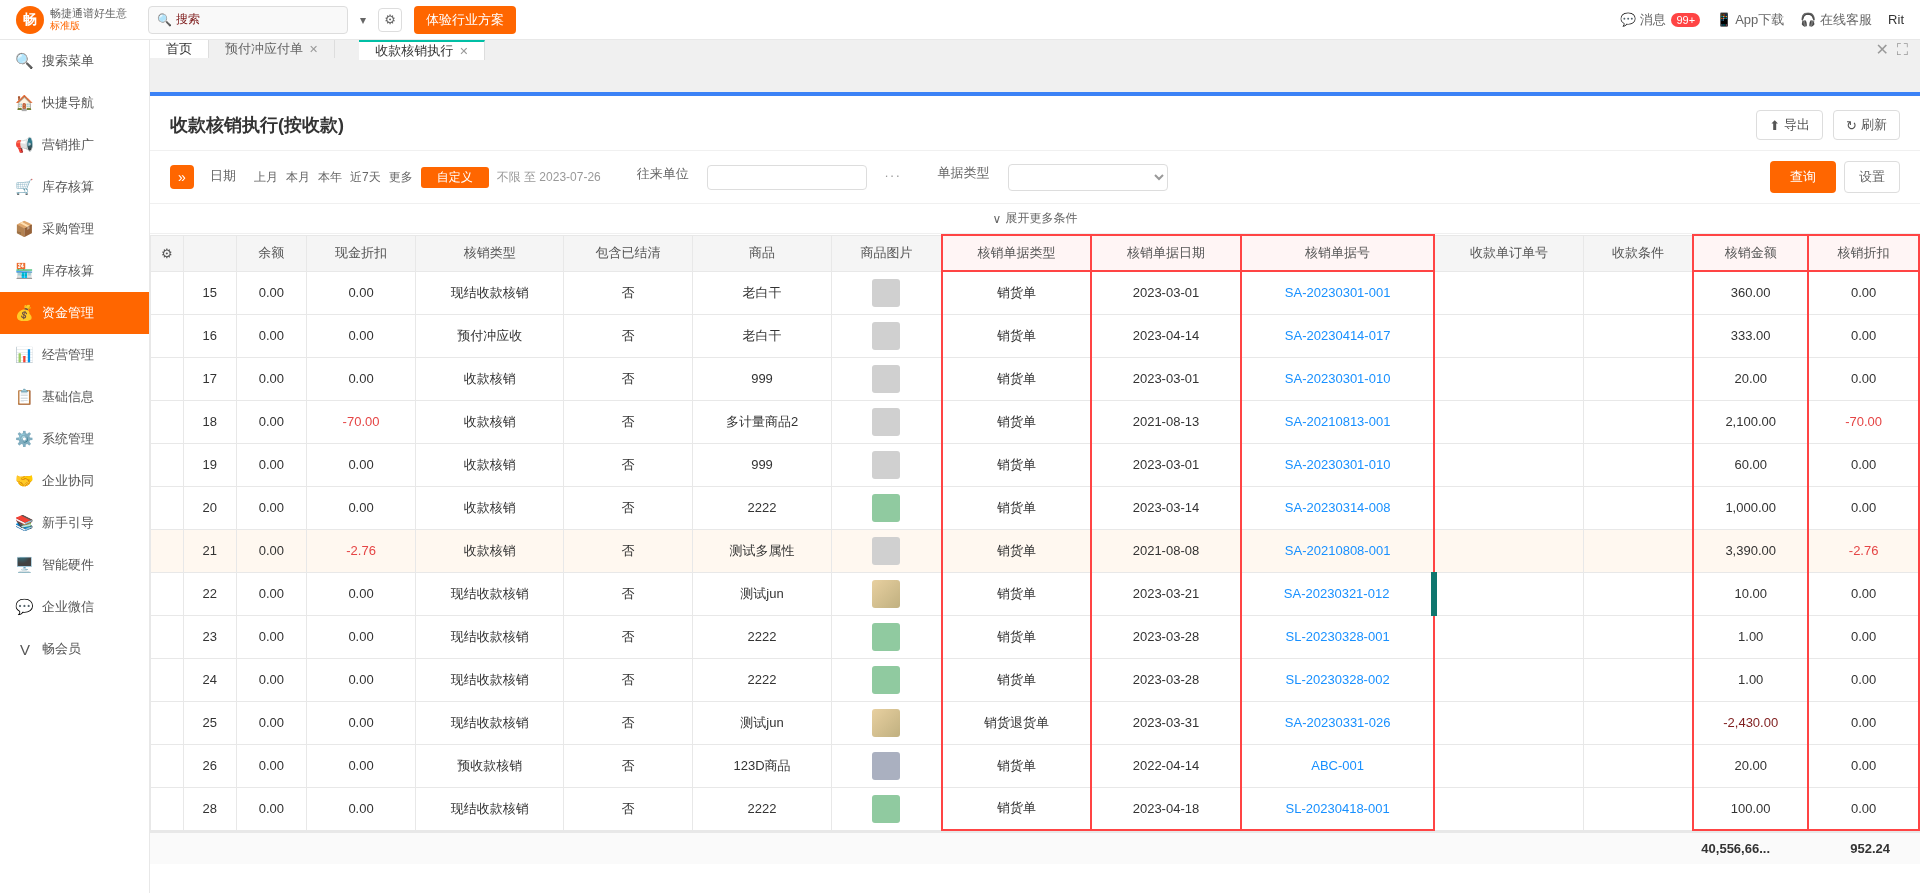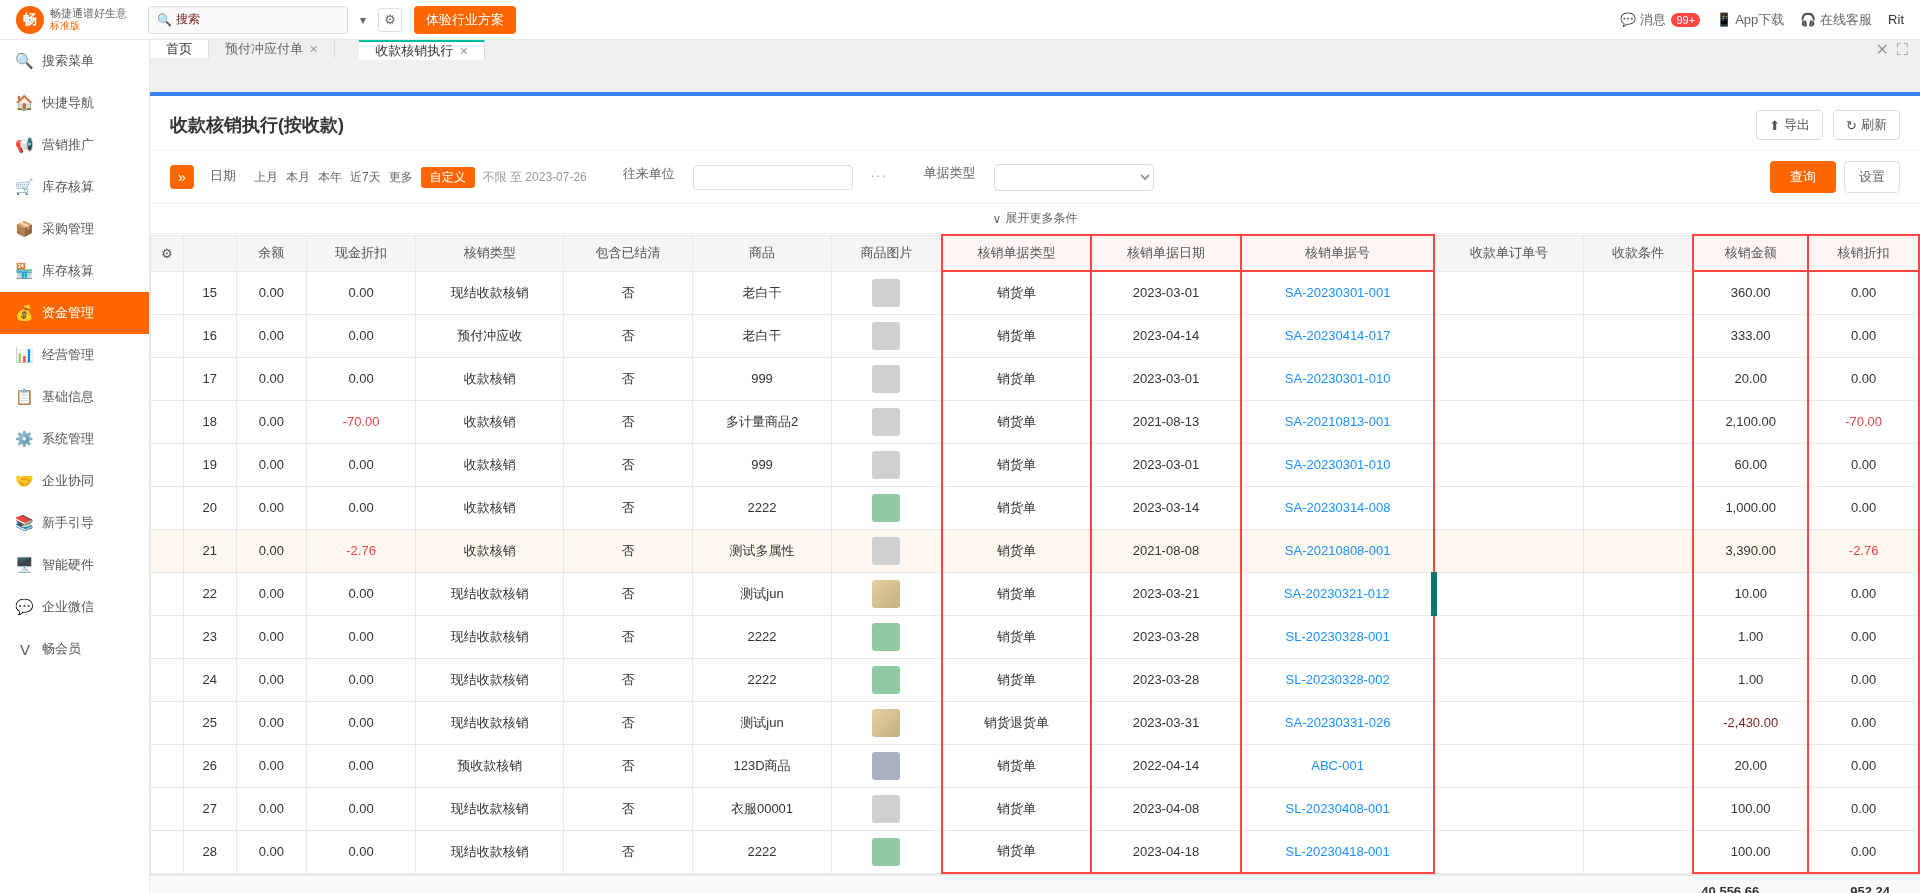--- a/index.html
+++ b/index.html
@@ -45,21 +45,21 @@
     .header-btn { display: flex; align-items: center; gap: 4px; padding: 5px 12px; border: 1px solid #ddd; border-radius: 4px; background: #fff; cursor: pointer; font-size: 13px; color: #555; }
     .header-btn.refresh { }
 
     
     .filter-bar { background: #fff; border-top: 1px solid #f0f0f0; border-bottom: 1px solid #f0f0f0; padding: 10px 20px; display: flex; align-items: center; gap: 16px; flex-wrap: wrap; }
     .filter-arrow { width: 24px; height: 24px; background: #ff6600; color: white; border-radius: 4px; display: flex; align-items: center; justify-content: center; cursor: pointer; font-size: 14px; }
     .filter-group { display: flex; gap: 18px; }
     .filter-label { color: #666; font-size: 13px; }
     .filter-date-options { display: flex; gap: 8px; align-items: center; }
     .filter-date-btn { font-size: 12px; color: #666; cursor: pointer; }
-    .filter-custom-btn { background: #ff6600; color: white; border-radius: 3px; padding: 2px 9px; font-size: 12px; cursor: pointer; }
+    .filter-custom-btn { background: #ff6600; color: white; border-radius: 3px; padding: 2px 16px; font-size: 12px; cursor: pointer; }
     .filter-input { border: 1px solid #ddd; border-radius: 4px; padding: 4px 10px; font-size: 13px; width: 160px; color: #999; }
     .filter-dots { color: #999; letter-spacing: 2px; }
     .filter-select { border: 1px solid #ddd; border-radius: 4px; padding: 4px 30px 4px 10px; font-size: 13px; min-width: 160px; color: #999; background: #fff; }
     .query-btn { background: #ff6600; color: white; border: none; border-radius: 4px; padding: 6px 20px; font-size: 13px; cursor: pointer; }
     .settings-btn { background: #fff; color: #666; border: 1px solid #ddd; border-radius: 4px; padding: 6px 14px; font-size: 13px; cursor: pointer; }
 
     
     .expand-bar { padding: 6px 20px; border-bottom: 1px solid #f0f0f0; display: flex; justify-content: center; }
     .expand-btn { display: flex; align-items: center; gap: 4px; color: #666; font-size: 12px; cursor: pointer; }
 
@@ -497,39 +497,20 @@
     <td style="border-left:2px solid #ff4444;border-right:2px solid #ff4444;">销货单</td>
     <td style="border-left:2px solid #ff4444;border-right:2px solid #ff4444;">2022-04-14</td>
     <td style="border-left:2px solid #ff4444;border-right:2px solid #ff4444;"><a class="text-link">ABC-001</a></td>
     <td></td>
     <td></td>
     <td style="border-left:2px solid #ff4444;border-right:2px solid #ff4444;">20.00</td>
     <td style="border-left:2px solid #ff4444;border-right:2px solid #ff4444;">0.00</td>
   </tr>
               <tr>
     <td></td>
-    <td>27</td>
-    <td>0.00</td>
-    <td>0.00</td>
-    <td>现结收款核销</td>
-    <td>否</td>
-    <td>衣服00001</td>
-    <td>
-                  <div style="width:28px;height:28px;background:#d0d0d0;border-radius:3px;margin:auto;"></div>
-                </td>
-    <td style="border-left:2px solid #ff4444;border-right:2px solid #ff4444;">销货单</td>
-    <td style="border-left:2px solid #ff4444;border-right:2px solid #ff4444;">2023-04-08</td>
-    <td style="border-left:2px solid #ff4444;border-right:2px solid #ff4444;"><a class="text-link">SL-20230408-001</a></td>
-    <td></td>
-    <td></td>
-    <td style="border-left:2px solid #ff4444;border-right:2px solid #ff4444;">100.00</td>
-    <td style="border-left:2px solid #ff4444;border-right:2px solid #ff4444;">0.00</td>
-  </tr>
-              <tr>
-    <td></td>
     <td>28</td>
     <td>0.00</td>
     <td>0.00</td>
     <td>现结收款核销</td>
     <td>否</td>
     <td>2222</td>
     <td>
                   <div style="width:28px;height:28px;background:#90caa0;border-radius:3px;margin:auto;"></div>
                 </td>
     <td style="border-left: 2px solid rgb(255, 68, 68); border-right: 2px solid rgb(255, 68, 68); border-bottom: 2px solid rgb(255, 68, 68);">销货单</td>

